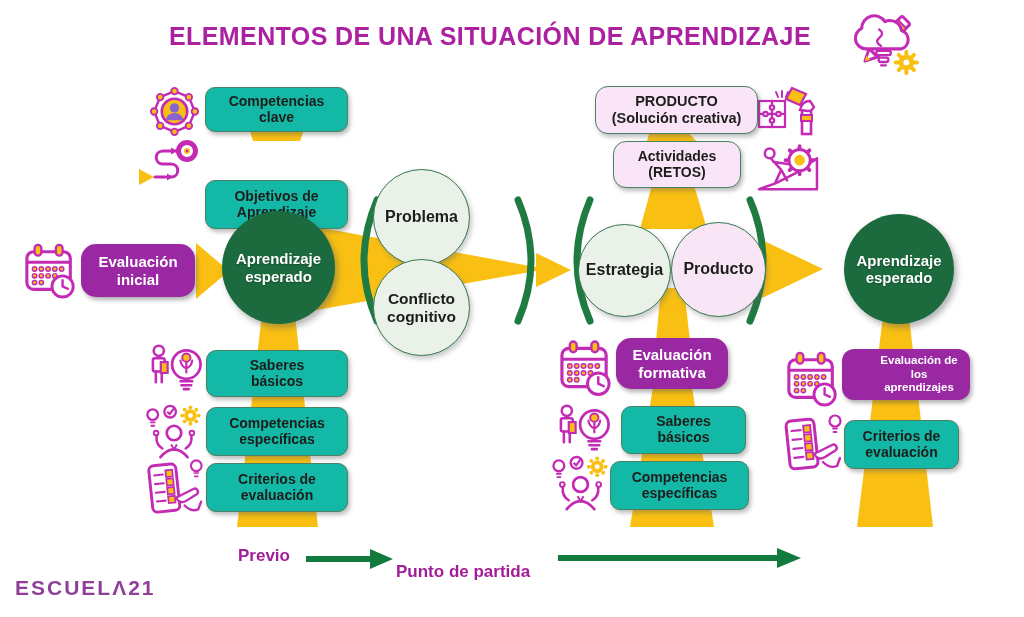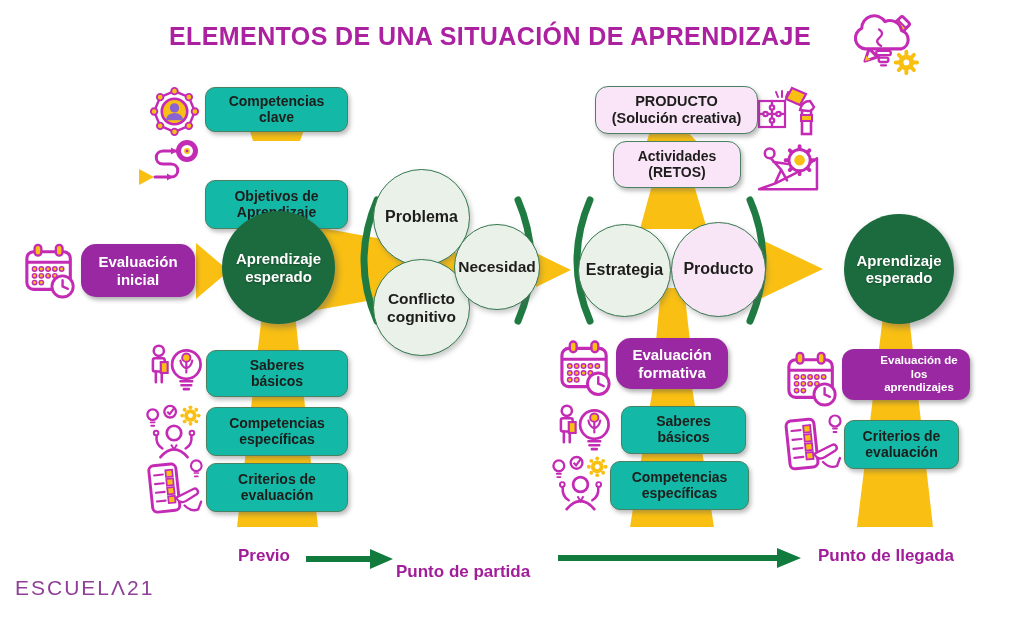--- a/index.html
+++ b/index.html
@@ -34,21 +34,21 @@
     box-shadow:2px 3px 5px rgba(100,100,100,.35);
   }
   .circle.dark{
     background:#1C6B3E;border:none;color:#ffffff;font-size:15px;
     text-shadow:0 1px 2px rgba(0,0,0,.3);
     box-shadow:3px 4px 6px rgba(90,90,90,.45);
   }
   .circle.pink{background:#F8E6F7;}
   .tlabel{font-size:17px;font-weight:bold;color:#A21D99;z-index:4;}
   .logo{
-    font-size:21px;font-weight:normal;letter-spacing:2px;color:#8F3F98;z-index:4;
+    font-size:21px;font-weight:bold;letter-spacing:2px;color:#8F3F98;z-index:4;
   }
   .icon{z-index:2;}
 </style>
 </head>
 <body>
 
 <div id="canvas">
 
   <svg id="bg" width="1024" height="617" viewBox="0 0 1024 617">
     <defs>
@@ -290,23 +290,20 @@
 evaluación</span>
     </div>
 
   <div class="abs circle" style="left:373px;top:169px;width:95px;height:95px;font-size:16px;">
       <span class="lbl">Problema</span>
     </div>
   <div class="abs circle" style="left:373px;top:259px;width:95px;height:95px;">
       <span class="lbl">Conflicto
 cognitivo</span>
     </div>
-  <div class="abs circle" style="left:454px;top:224px;width:84px;height:84px;">
-      <span class="lbl">Necesidad</span>
-    </div>
 
   <div class="abs box pink" style="left:595px;top:86px;width:161px;height:46px;font-size:14.5px;">
       <span class="lbl">PRODUCTO
 (Solución creativa)</span>
     </div>
   <svg class="abs icon" style="left:756px;top:84px;" width="64" height="52">
       <use href="#sym-puzzle-hand"></use>
     </svg>
   <div class="abs box pink" style="left:613px;top:141px;width:126px;height:45px;">
       <span class="lbl">Actividades
@@ -360,17 +357,16 @@
   <svg class="abs icon" style="left:778px;top:412px;" width="66" height="66">
       <use href="#sym-checklist"></use>
     </svg>
   <div class="abs box" style="left:844px;top:420px;width:113px;height:47px;">
       <span class="lbl">Criterios de
 evaluación</span>
     </div>
 
   <div class="abs tlabel" style="left:238px;top:546px;">Previo</div>
   <div class="abs tlabel" style="left:396px;top:546px;margin-top:16px;">Punto de partida</div>
-  <div class="abs tlabel" style="left:818px;top:546px;">Punto de llegada</div>
 
   <div class="abs logo" style="left:15px;top:576px;">ESCUELΛ21</div>
 
 </div>
 
 </body></html>

